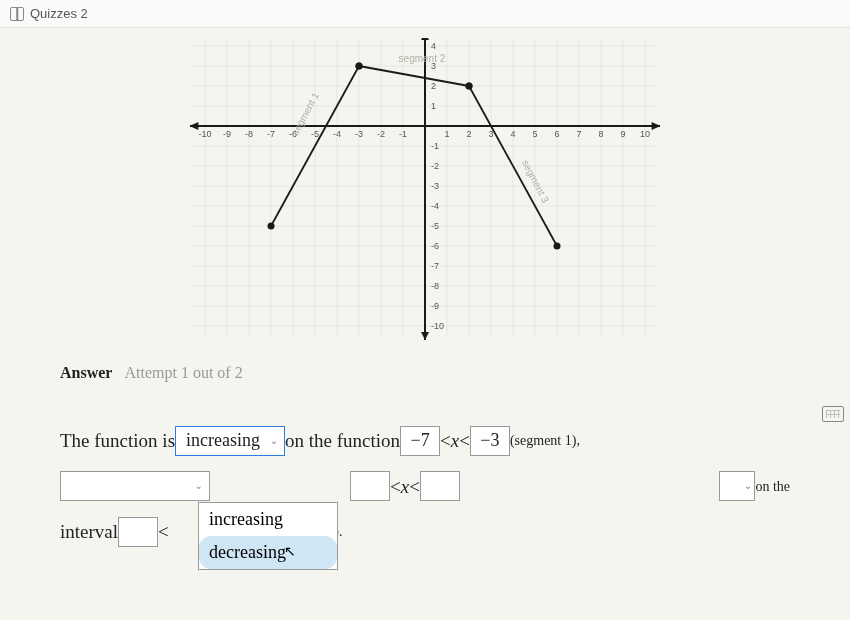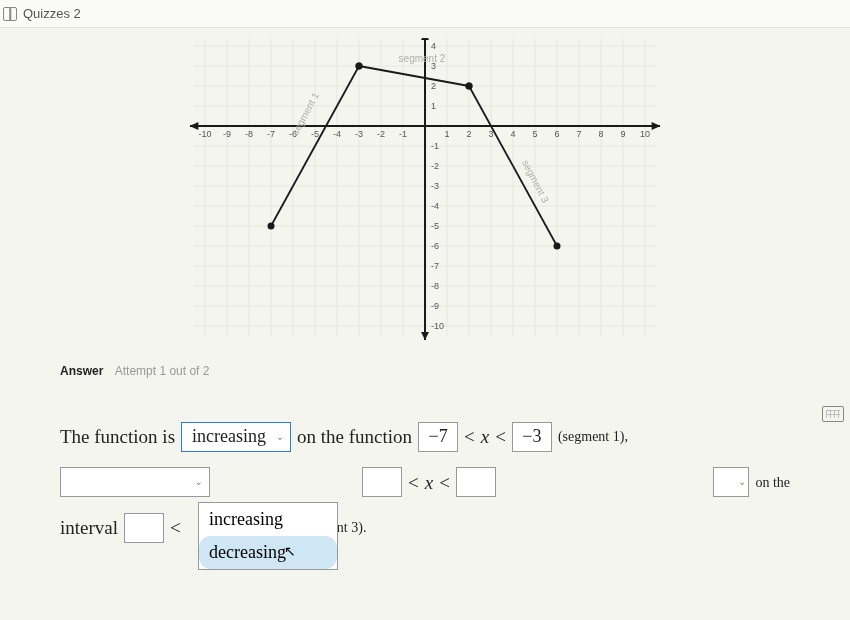--- a/index.html
+++ b/index.html
@@ -1,32 +1,32 @@
 <!DOCTYPE html>
 <html><head>
 <meta charset="utf-8">
 <style>
 * { box-sizing: border-box; margin: 0; padding: 0; }
 body { font-family: Georgia, 'Times New Roman', serif; background: #f5f5f0; width: 850px; height: 620px; overflow: hidden; position: relative; }
-.topbar { display: flex; align-items: flex-end; padding: 6px 3px; background: #fafaf8; border-bottom: 1px solid #e0e0dc; font-family: Arial, sans-serif; font-size: 13px; color: #555; }
+.topbar { display: flex; align-items: flex-end; padding: 6px 10px; background: #fafaf8; border-bottom: 1px solid #e0e0dc; font-family: Arial, sans-serif; font-size: 13px; color: #555; }
 .topbar .icon { width: 14px; height: 14px; border: 1.5px solid #888; border-radius: 2px; margin-right: 6px; position: relative; }
 .topbar .icon::after { content: ''; position: absolute; left: 50%; top: 0; bottom: 0; width: 1.5px; background: #888; transform: translateX(-50%); }
 .chart-area { display: flex; justify-content: center; padding: 10px 0 0 0; }
 .chart { position: relative; width: 470px; height: 310px; }
 .chart svg { width: 100%; height: 100%; }
 .axis line { stroke: #1a1a1a; stroke-width: 2; }
 .tick text { font-family: Arial, sans-serif; font-size: 9px; fill: #555; }
 .segment-path { stroke: #1a1a1a; stroke-width: 1.8; fill: none; }
 .segment-dot { fill: #1a1a1a; }
 .segment-label { font-family: Arial, sans-serif; font-size: 10px; fill: #b0b0a8; }
 .answer-section { padding: 16px 60px 0 60px; }
-.answer-header { font-family: Liberation Sans, sans-serif; font-size: 12px; margin-bottom: 36px; }
+.answer-header { font-family: Liberation Serif, serif; font-size: 16px; margin-bottom: 36px; }
 .answer-header .bold { font-weight: bold; color: #222; }
 .answer-header .attempt { color: #999; margin-left: 8px; }
-.line { font-size: 19px; color: #222; line-height: 2.4; display: flex; align-items: center; flex-wrap: wrap; gap: 6px; }
+.line { font-size: 19px; color: #222; line-height: 2.4; display: flex; align-items: center; flex-wrap: wrap; }
 .dropdown { display: inline-flex; align-items: center; border: 1px solid #999; background: #fff; padding: 2px 6px 2px 10px; font-size: 18px; min-width: 110px; height: 30px; position: relative; }
 .dropdown.blue { border: 1.5px solid #2b7de0; }
 .dropdown .chev { font-size: 10px; color: #888; margin-left: auto; }
 .dropdown.small { min-width: 36px; width: 36px; padding: 0 2px; justify-content: center; }
 .valuebox { display: inline-flex; align-items: center; justify-content: center; border: 1px solid #999; background: #fff; min-width: 40px; height: 30px; font-size: 18px; padding: 0 6px; }
 .mathx { font-style: italic; }
 .seglabel { font-size: 14px; }
 .dropdown-menu { position: absolute; left: 198px; top: 502px; width: 140px; background: #fff; border: 1px solid #999; z-index: 10; font-size: 18px; }
 .dropdown-menu .item { padding: 6px 10px; cursor: pointer; }
 .dropdown-menu .item.highlight { background: #cfe6f5; border-radius: 12px; }

